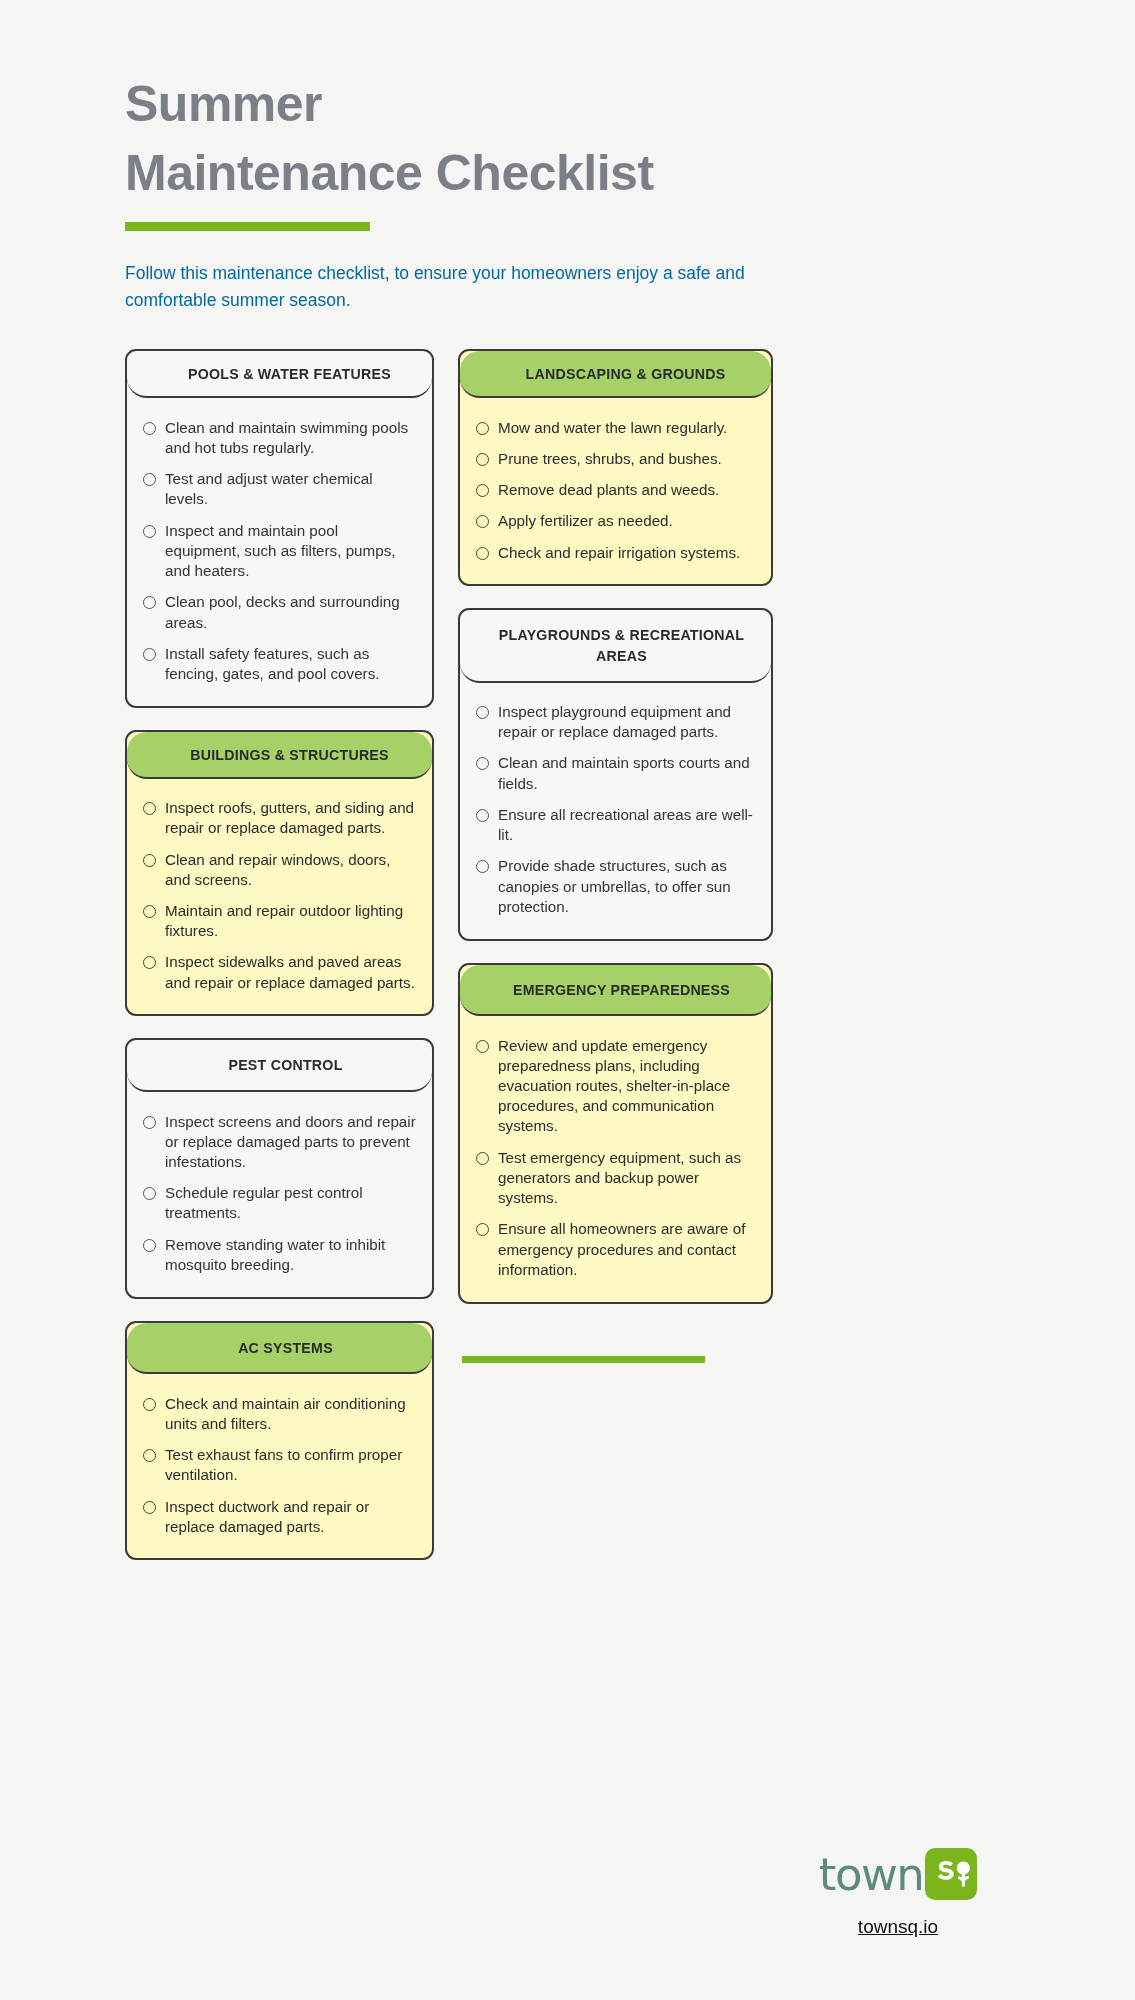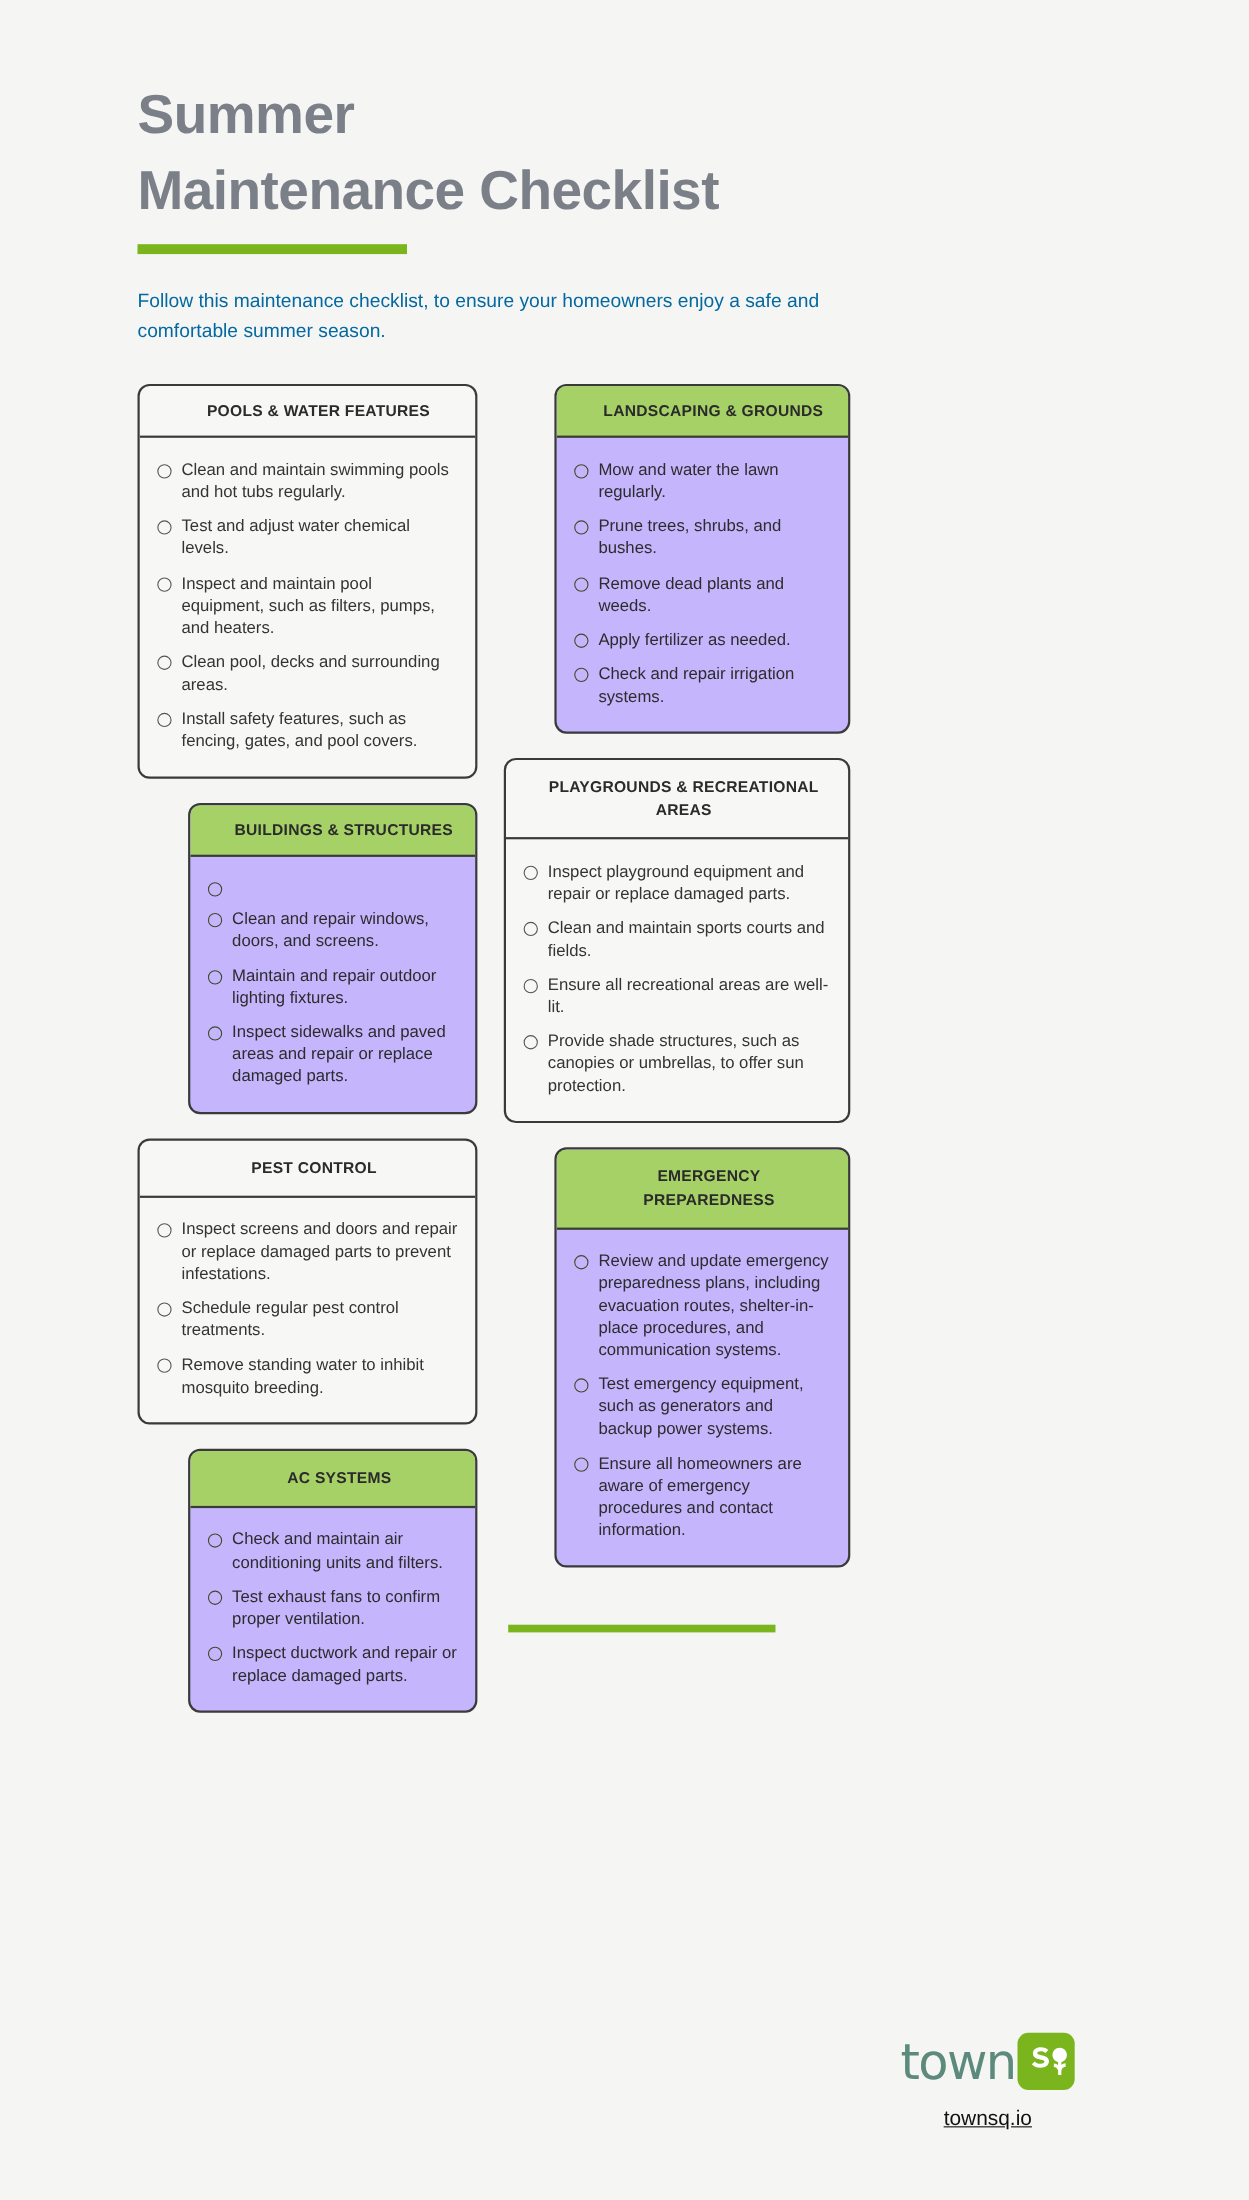--- a/index.html
+++ b/index.html
@@ -53,31 +53,32 @@
   .col { width: 309px; display: flex; flex-direction: column; gap: 22px; }
   .col-right { width: 315px; }
 
   
   .card {
     border: 2.2px solid #3a3a3a;
     border-radius: 11px;
     overflow: hidden;
     background: #f7f7f6;
   }
-  .card.green { background: #c4b5fd; margin-left: 46px; }
+  .card.green { background: #fef9c3; }
   .card.green .card-head { background: #a6d167; }
 
   .card-head {
     padding: 15px 18px 14px 38px;
     border-bottom: 2.2px solid #3a3a3a;
     font-size: 14.2px;
     font-weight: bold;
     letter-spacing: 0.25px;
     color: #2b2b2b;
     text-align: center;
+    border-radius: 20px;
   }
   .card-head.left { text-align: center; padding-left: 30px; line-height: 1.45; }
 
   .card-body { padding: 14px 16px 16px 16px; }
 
   .item {
     display: flex;
     align-items: flex-start;
     gap: 9px;
     padding: 5.5px 0;
@@ -185,20 +186,21 @@
               <span class="checkbox"></span>
               <span class="item-text">Install safety features, such as fencing, gates, and pool covers.</span>
             </div>
           </div>
         </div>
         <div class="card green">
           <div class="card-head">BUILDINGS &amp; STRUCTURES</div>
           <div class="card-body">
             <div class="item">
               <span class="checkbox"></span>
+              <span class="item-text">Inspect roofs, gutters, and siding and repair or replace damaged parts.</span>
             </div>
             <div class="item">
               <span class="checkbox"></span>
               <span class="item-text">Clean and repair windows, doors, and screens.</span>
             </div>
             <div class="item">
               <span class="checkbox"></span>
               <span class="item-text">Maintain and repair outdoor lighting fixtures.</span>
             </div>
             <div class="item">

